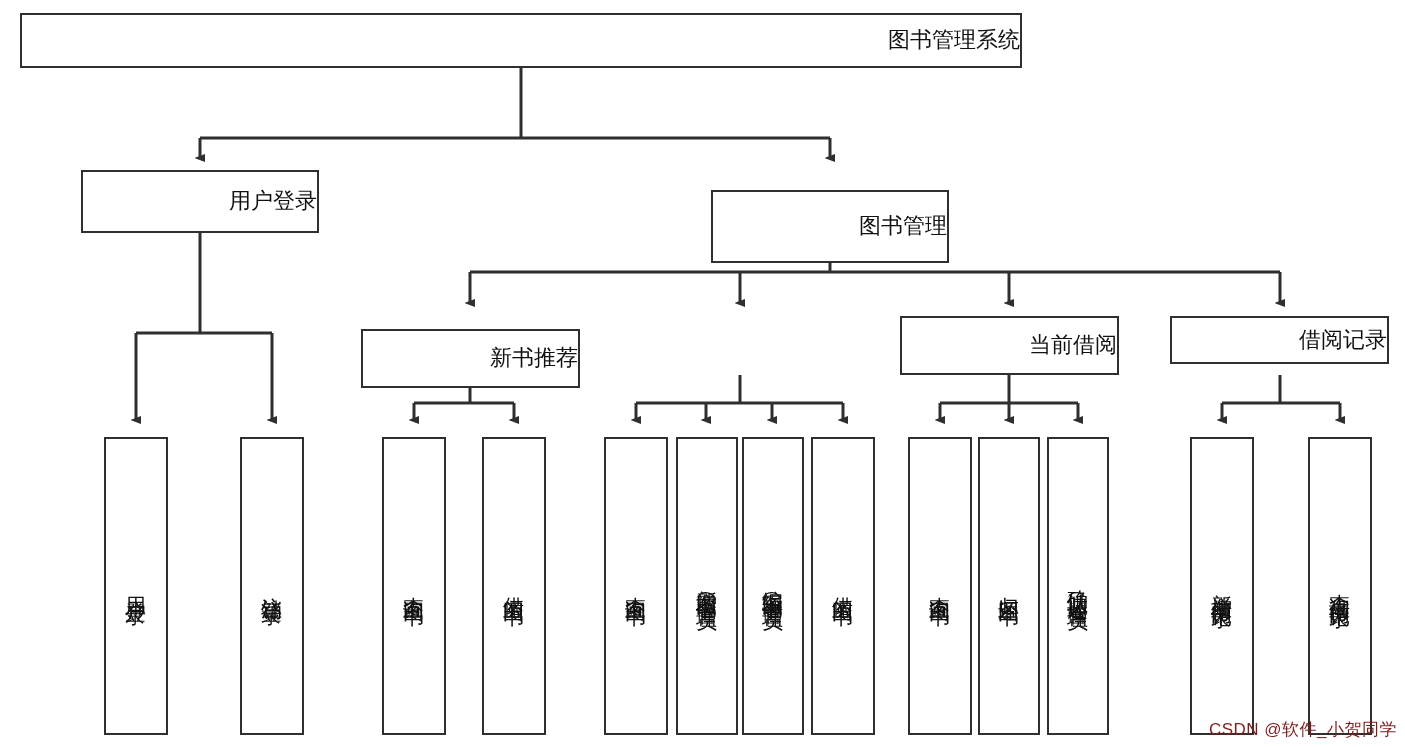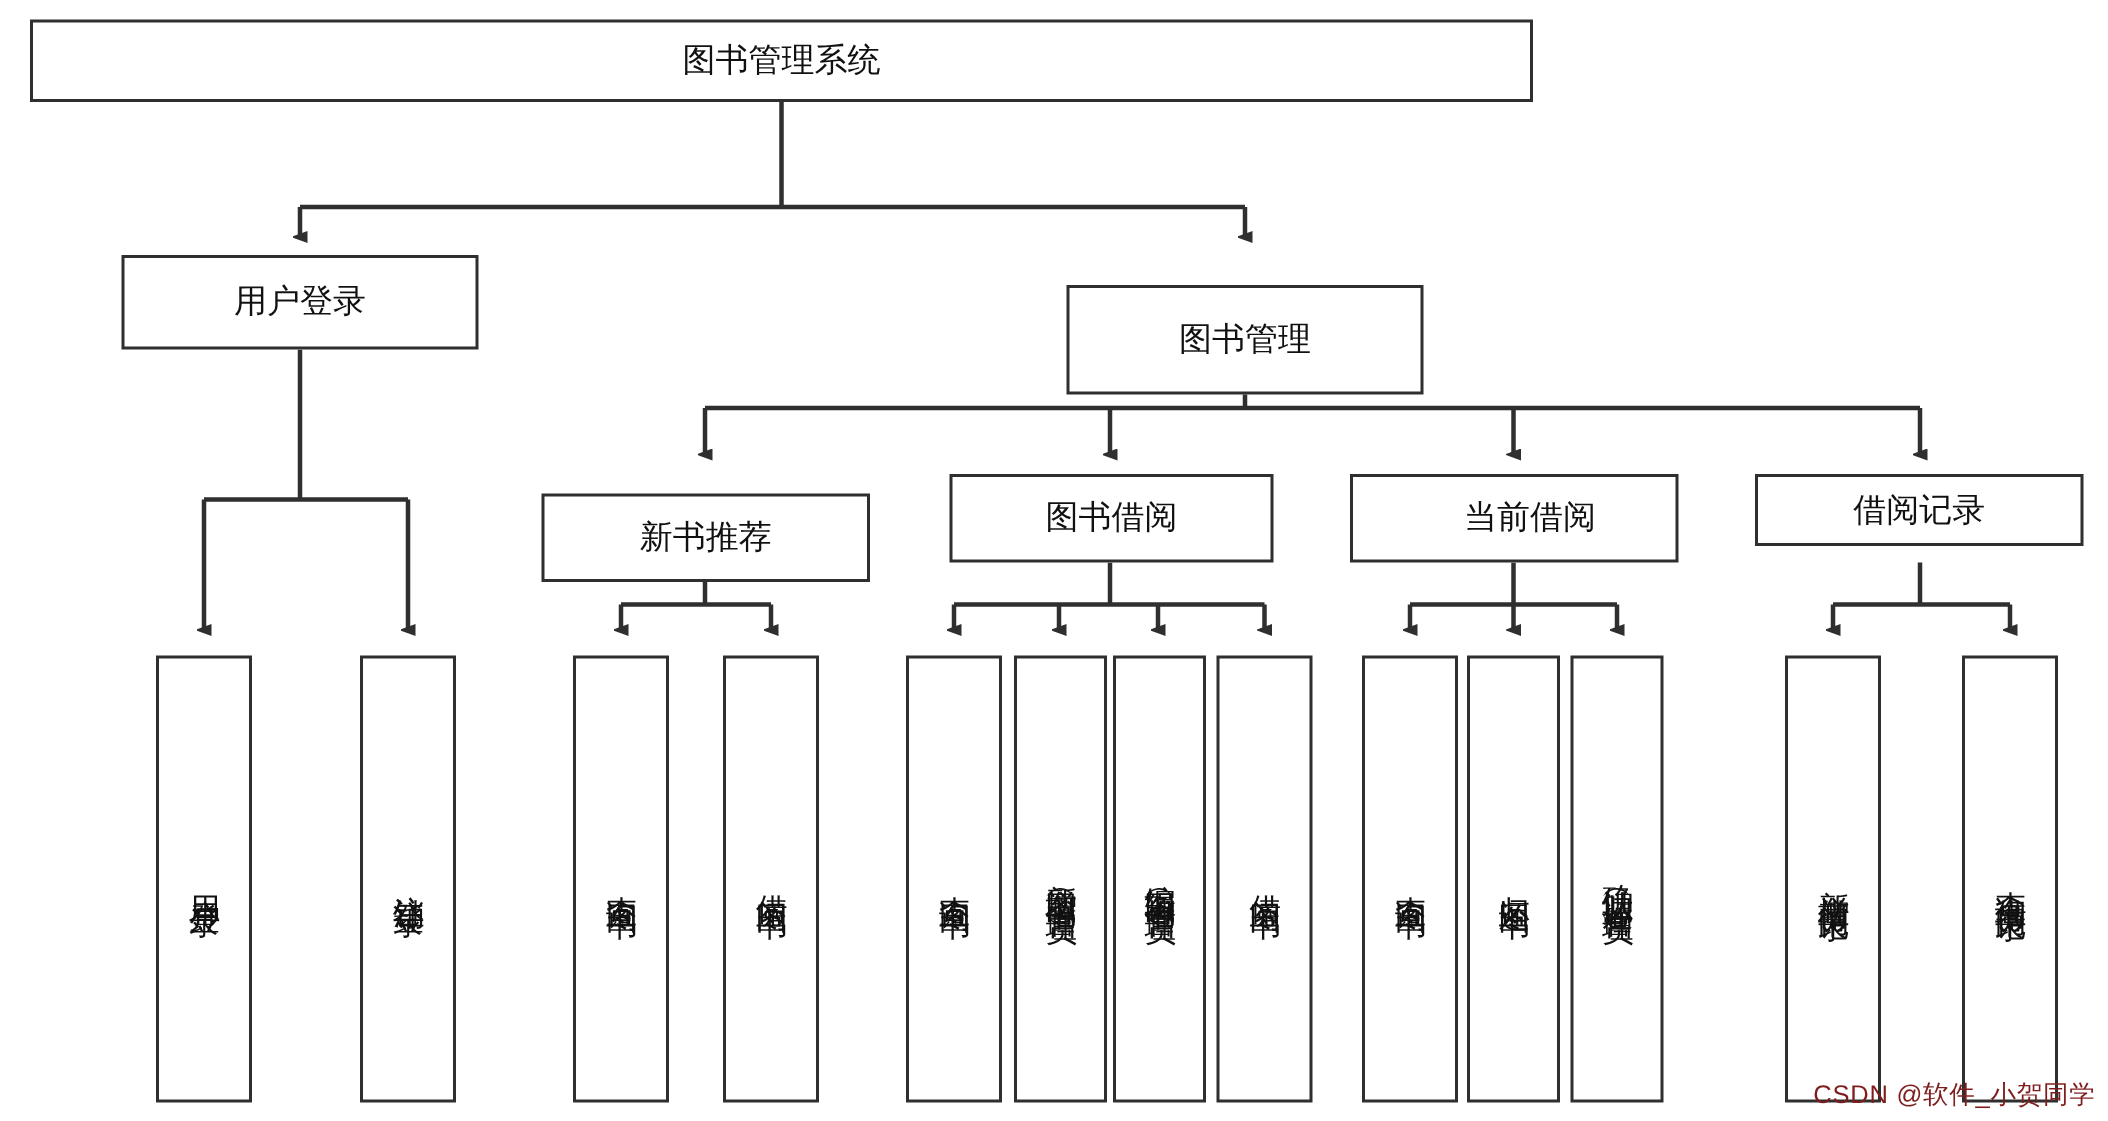--- a/index.html
+++ b/index.html
@@ -17,21 +17,21 @@
     background: #ffffff;
     overflow: hidden;
   }
   .node {
     position: absolute;
     box-sizing: border-box;
     background: #ffffff;
     border: 2px solid #2f2f2f;
     display: flex;
     align-items: center;
-    justify-content: center;
+    justify-content: flex-end;
     color: #111111;
   }
   .node-label {
     display: block;
     text-align: center;
     line-height: 1.12;
     color: #111111;
     white-space: nowrap;
   }
   .h-node .node-label {
@@ -132,23 +132,20 @@
   <div class="node h-node" style="left:81px; top:170px; width:238px; height:63px;">
     <span class="node-label">用户登录</span>
   </div>
   <div class="node h-node" style="left:711px; top:170px; width:238px; height:73px;margin-top:20px;">
     <span class="node-label">图书管理</span>
   </div>
 
   <div class="node h-node" style="left:361px; top:316px; width:219px; height:59px;margin-top:13px;">
     <span class="node-label">新书推荐</span>
   </div>
-  <div class="node h-node" style="left:633px; top:316px; width:216px; height:59px;">
-    <span class="node-label">图书借阅</span>
-  </div>
   <div class="node h-node" style="left:900px; top:316px; width:219px; height:59px;padding-left:21px;">
     <span class="node-label">当前借阅</span>
   </div>
   <div class="node h-node" style="left:1170px; top:316px; width:219px; height:48px;">
     <span class="node-label">借阅记录</span>
   </div>
 
   <div class="node v-node" style="left:104px; top:437px; width:64px; height:298px;">
     <span class="node-label">用户登录</span>
   </div>

